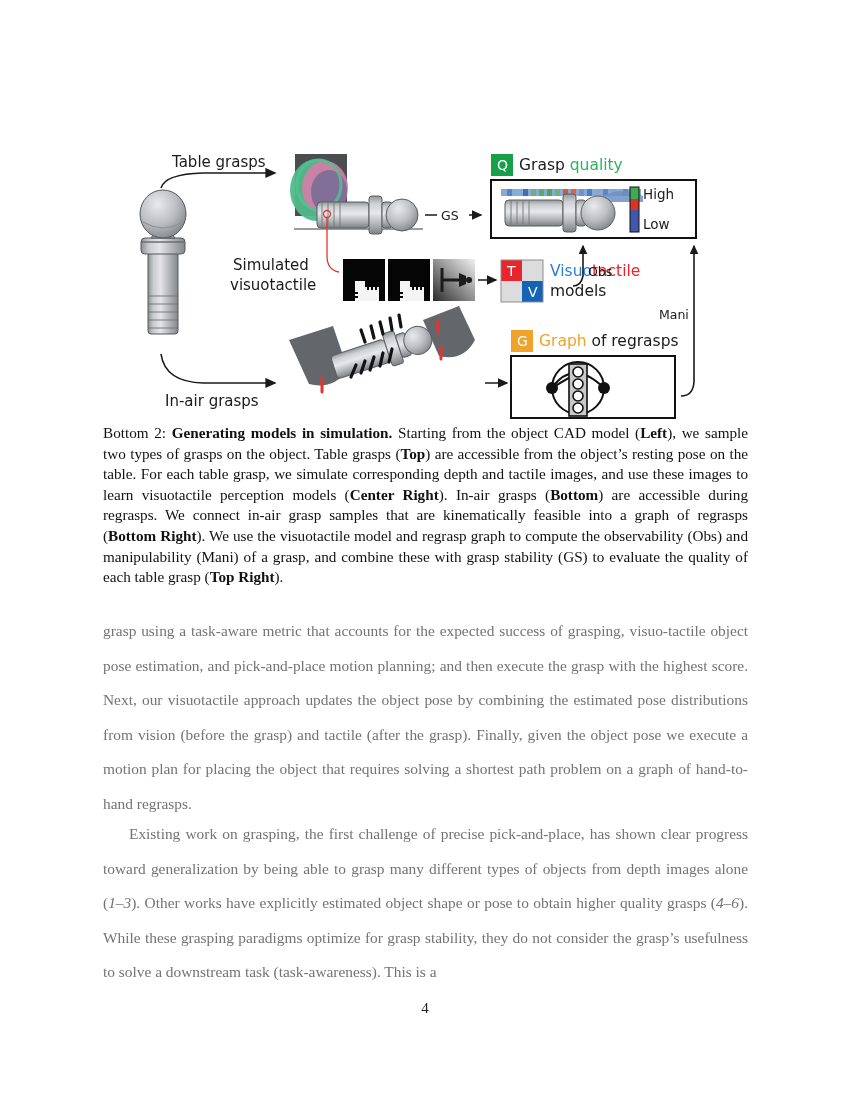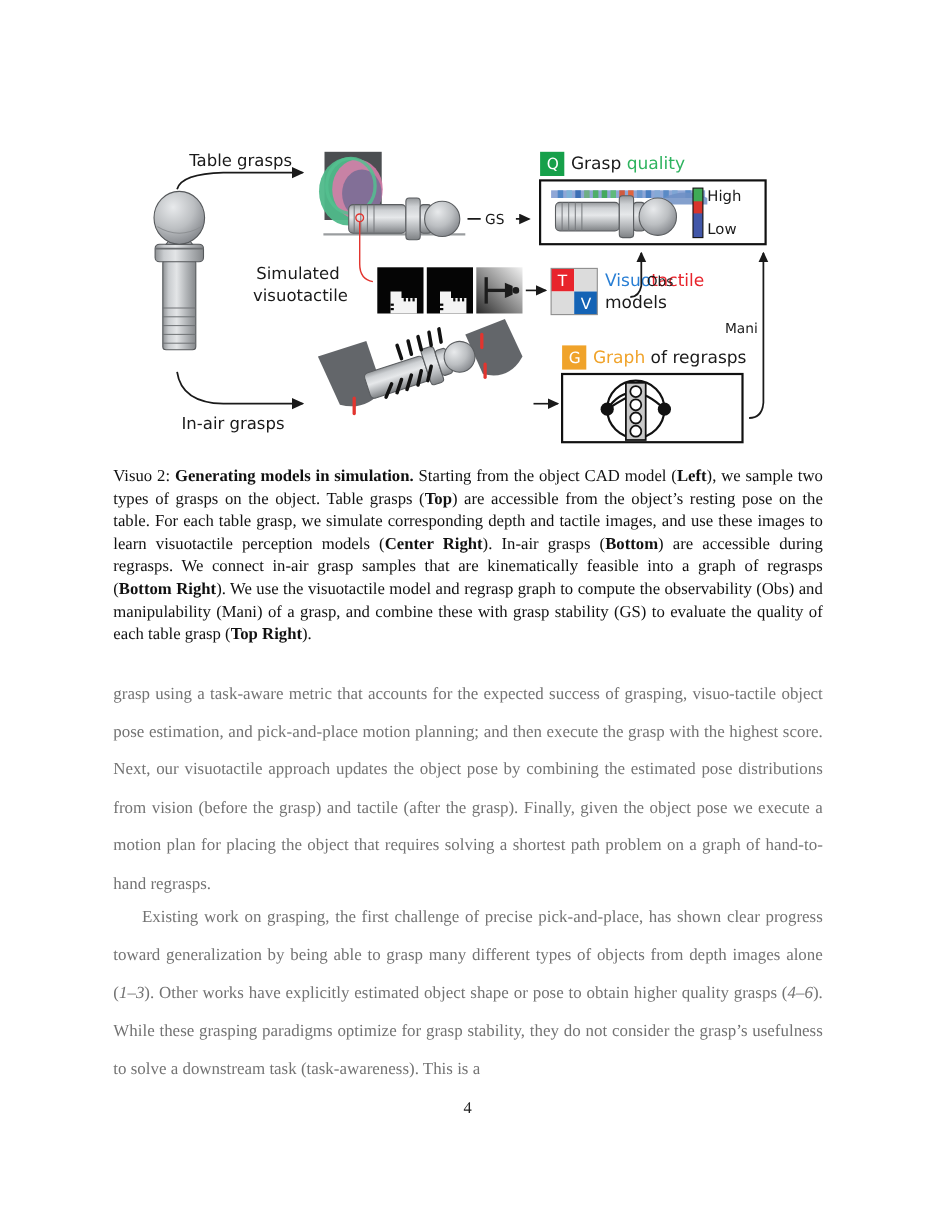--- a/index.html
+++ b/index.html
@@ -18,21 +18,21 @@
   .page {
     position: absolute;
     inset: 0;
     background: #fff;
   }
 
   
   #figure {
     position: absolute;
     left: 103px;
-    top: 128px;
+    top: 144px;
     width: 644px;
     height: 282px;
   }
   #figure svg { display: block; }
 
   .fig-label {
     font-family: "DejaVu Sans", "Liberation Sans", sans-serif;
     font-size: 15px;
     fill: #1a1a1a;
   }
@@ -359,21 +359,21 @@
         <text class="fig-label-sm" x="485" y="132">Obs</text>
       </g>
       <g>
         <path d="M578,252 Q590,252 591,238 L591,102" fill="none" stroke="#1a1a1a" stroke-width="1.6" marker-end="url(#arrowHeadSm)"></path>
         <text class="fig-label-sm" x="556" y="175">Mani</text>
       </g>
     </svg>
   </div>
 
   <div id="caption">
-    <span>Visuo 2:</span>
+    <span>Bottom 2:</span>
     <b>Generating models in simulation.</b><span> Starting from the object CAD model (</span><b>Left</b><span>), we sample two types of grasps on the object. Table grasps (</span><b>Top</b><span>) are accessible from the object’s resting pose on the table. For each table grasp, we simulate corresponding depth and tactile images, and use these images to learn visuotactile perception models (</span><b>Center Right</b><span>). In-air grasps (</span><b>Bottom</b><span>) are accessible during regrasps. We connect in-air grasp samples that are kinematically feasible into a graph of regrasps (</span><b>Bottom Right</b><span>). We use the visuotactile model and regrasp graph to compute the observability (Obs) and manipulability (Mani) of a grasp, and combine these with grasp stability (GS) to evaluate the quality of each table grasp (</span><b>Top Right</b><span>).</span>
   </div>
 
   <div class="body-para" id="para-1">grasp using a task-aware metric that accounts for the expected success of grasping, visuo-tactile object pose estimation, and pick-and-place motion planning; and then execute the grasp with the highest score. Next, our visuotactile approach updates the object pose by combining the estimated pose distributions from vision (before the grasp) and tactile (after the grasp). Finally, given the object pose we execute a motion plan for placing the object that requires solving a shortest path problem on a graph of hand-to-hand regrasps.</div>
 
   <div class="body-para" id="para-2"><span>Existing work on grasping, the first challenge of precise pick-and-place, has shown clear progress toward generalization by being able to grasp many different types of objects from depth images alone (</span><i>1–3</i><span>). Other works have explicitly estimated object shape or pose to obtain higher quality grasps (</span><i>4–6</i><span>). While these grasping paradigms optimize for grasp stability, they do not consider the grasp’s usefulness to solve a downstream task (task-awareness). This is a</span></div>
 
   <div id="page-number">4</div>
 
 </div>

